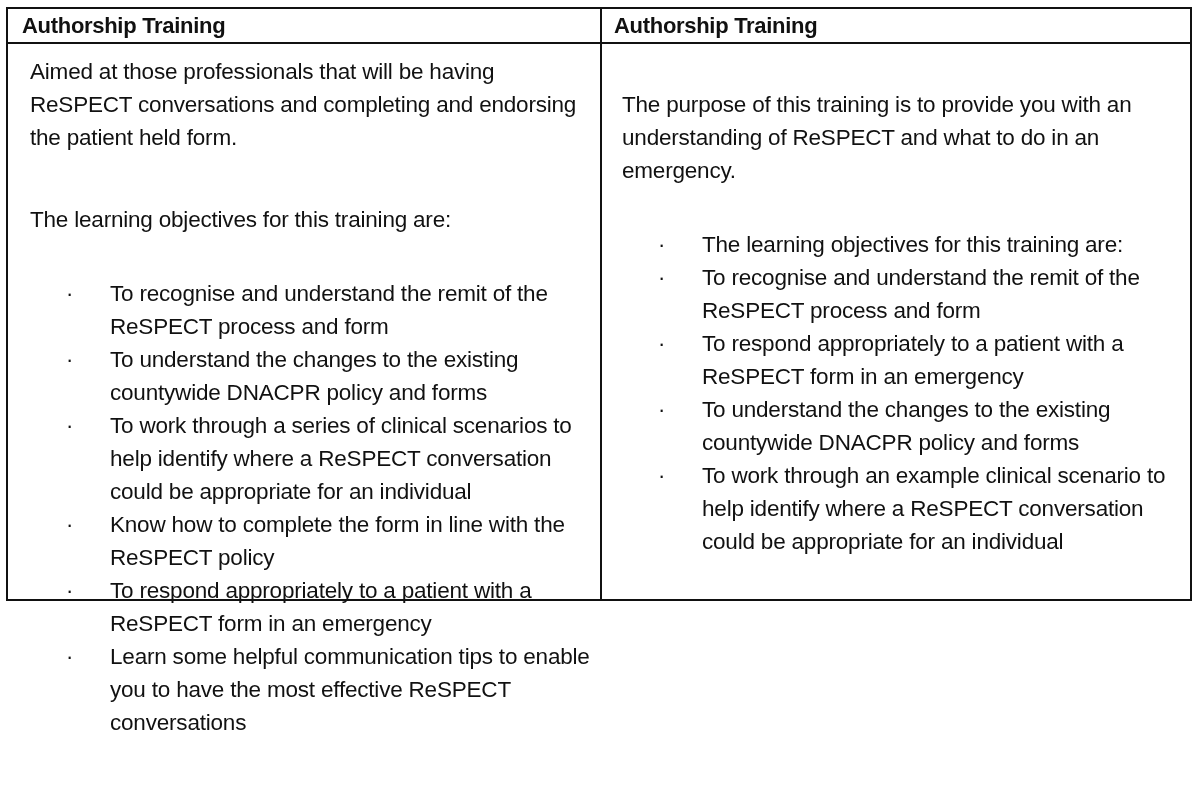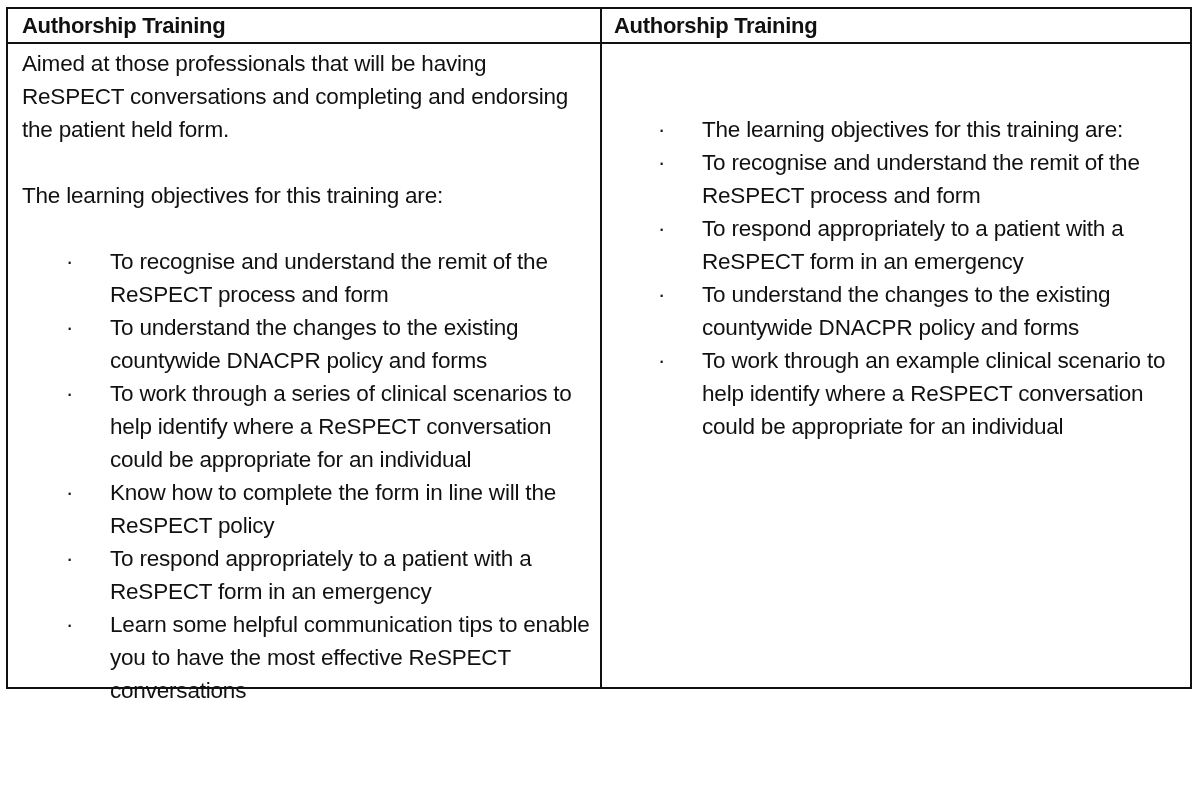--- a/index.html
+++ b/index.html
@@ -1,26 +1,26 @@
 <!DOCTYPE html>
 <html><head>
 <meta charset="utf-8">
 <style>
   html,body{margin:0;padding:0;background:#fff;}
   body{width:1200px;height:812px;position:relative;overflow:hidden;
        font-family:"Liberation Sans",sans-serif;color:#111;}
-  .tbl{position:absolute;left:6px;top:7px;width:1186px;height:682px;
+  .tbl{position:absolute;left:6px;top:7px;width:1186px;height:594px;
        border:2px solid #111;box-sizing:border-box;}
   .hdr-line{position:absolute;left:0;right:0;top:33px;border-top:2px solid #111;}
   .col-line{position:absolute;top:0;bottom:0;left:592px;border-left:2px solid #111;}
   .hcell{position:absolute;top:4px;font-weight:bold;font-size:22px;letter-spacing:-0.3px;}
   .cell{position:absolute;top:38px;font-size:22.5px;line-height:33px;letter-spacing:-0.2px;}
   .c1{left:14px;width:570px;}
   .c2{left:606px;width:570px;}
-  p{margin:0;}
+  p{margin:8px;}
   .gap{height:33px;}
   ul{list-style:none;margin:0;padding:0;}
   li{position:relative;}
   .bul{position:absolute;font-size:22px;}
 </style>
 </head>
 <body>
 
 <div class="tbl">
   <div class="hdr-line"></div>
@@ -31,28 +31,29 @@
 
   <div class="cell c1">
     <p>Aimed at those professionals that will be having ReSPECT conversations and completing and endorsing the patient held form.</p>
     <div class="gap"></div>
     <p>The learning objectives for this training are:</p>
     <div class="gap"></div>
     <ul style="padding-left:88px;">
       <li><span class="bul" style="left:-44px">·</span><span>To recognise and understand the remit of the ReSPECT process and form</span></li>
       <li><span class="bul" style="left:-44px">·</span><span>To understand the changes to the existing countywide DNACPR policy and forms</span></li>
       <li><span class="bul" style="left:-44px">·</span><span>To work through a series of clinical scenarios to help identify where a ReSPECT conversation could be appropriate for an individual</span></li>
-      <li><span class="bul" style="left:-44px">·</span><span>Know how to complete the form in line will the ReSPECT policy</span></li>
+      <li><span class="bul" style="left:-44px">·</span><span>Know how to complete the form in line with the ReSPECT policy</span></li>
       <li><span class="bul" style="left:-44px">·</span><span>To respond appropriately to a patient with a ReSPECT form in an emergency</span></li>
       <li><span class="bul" style="left:-44px">·</span><span>Learn some helpful communication tips to enable you to have the most effective ReSPECT conversations</span></li>
     </ul>
   </div>
 
   <div class="cell c2">
     <div class="gap"></div>
+    <p>The purpose of this training is to provide you with an understanding of ReSPECT and what to do in an emergency.</p>
     <div class="gap"></div>
     <ul style="padding-left:88px;">
       <li><span class="bul" style="left:-44px">·</span><span>The learning objectives for this training are:</span></li>
       <li><span class="bul" style="left:-44px">·</span><span>To recognise and understand the remit of the ReSPECT process and form</span></li>
       <li><span class="bul" style="left:-44px">·</span><span>To respond appropriately to a patient with a ReSPECT form in an emergency</span></li>
       <li><span class="bul" style="left:-44px">·</span><span>To understand the changes to the existing countywide DNACPR policy and forms</span></li>
       <li><span class="bul" style="left:-44px">·</span><span>To work through an example clinical scenario to help identify where a ReSPECT conversation could be appropriate for an individual</span></li>
     </ul>
   </div>
 </div>

